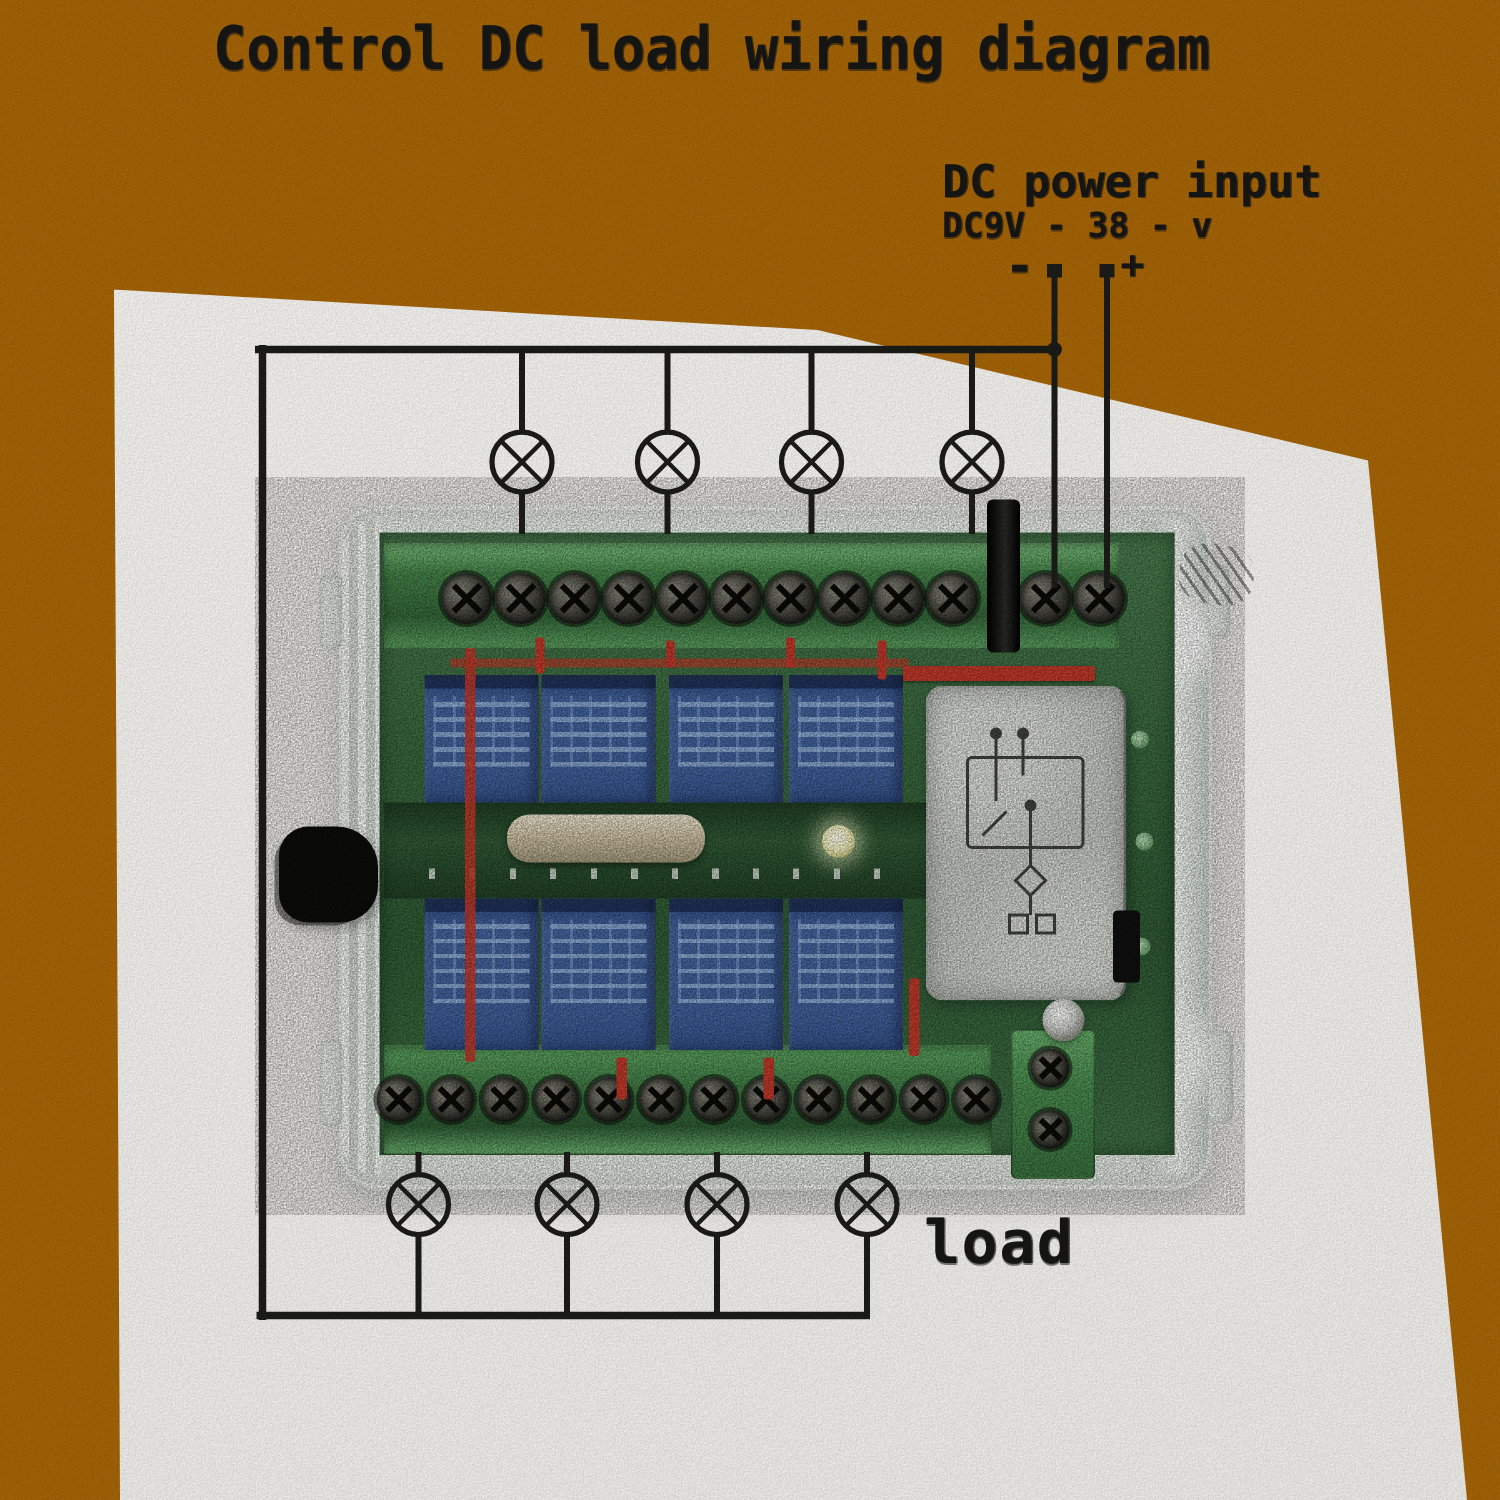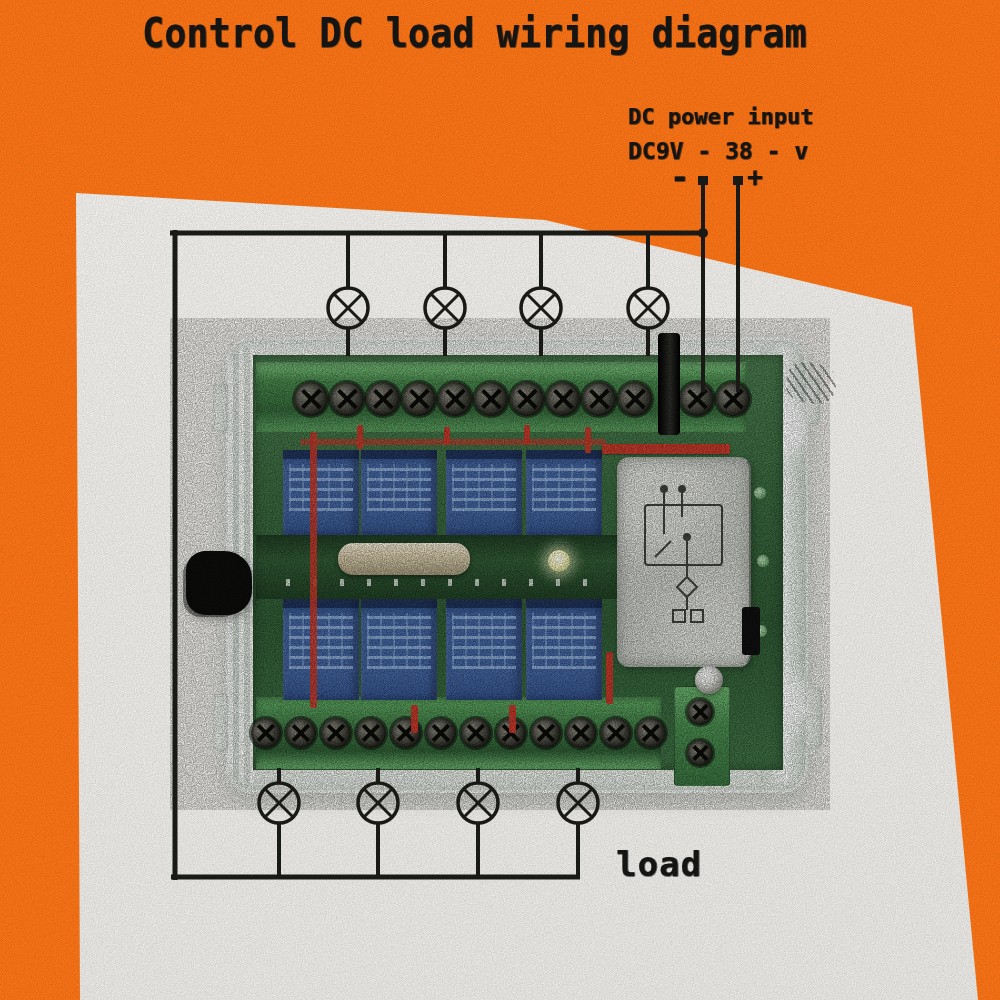--- a/index.html
+++ b/index.html
@@ -1,30 +1,30 @@
 <!DOCTYPE html>
 <html><head>
 <meta charset="utf-8">
 <style>
   html,body{margin:0;padding:0;background:#fff;}
-  .canvas{position:relative;width:1000px;height:1000px;background:#f97316;overflow:hidden;
+  .canvas{position:relative;width:1000px;height:1000px;background:#a16207;overflow:hidden;
           font-family:"DejaVu Sans Mono",monospace;color:#161614;}
   
   .backdrop{position:absolute;inset:0;z-index:1;
     background:linear-gradient(165deg,#f1f0ec 0%,#ebeae6 45%,#e8e7e3 100%);
     clip-path:polygon(76px 193px,545px 220px,912px 307px,978px 1000px,80px 1000px);}
   
   .px{position:absolute;z-index:10;font-weight:bold;white-space:pre;
       text-shadow:1px 0 0 rgba(25,25,25,.55),0 1px 0 rgba(25,25,25,.4),1px 1px 0 rgba(25,25,25,.3);}
   .title{left:142px;top:10px;font-size:40px;transform:scaleX(.92);transform-origin:left top;}
-  .dc-label{left:628px;top:104px;font-size:22px;}
+  .dc-label{left:628px;top:104px;font-size:30px;}
   .volt-label{left:628px;top:138px;font-size:23px;}
   .minus-label{left:670px;top:158px;font-size:32px;}
   .plus-label{left:747px;top:162px;font-size:26px;}
-  .load-label{left:616px;top:844px;font-size:34px;letter-spacing:1px;}
+  .load-label{left:616px;top:806px;font-size:40px;letter-spacing:1px;}
   
   #wires-svg{position:absolute;inset:0;z-index:9;pointer-events:none;}
   
   .board{position:absolute;left:226px;top:337px;width:582px;height:456px;z-index:5;}
   .board > *{position:absolute;}
   .case{inset:0;border-radius:26px;
     background:linear-gradient(180deg,#eef1ec,#e0e6df 30%,#dce3dc 70%,#e7ebe5);
     box-shadow:0 8px 18px rgba(60,70,60,.18),inset 0 0 0 3px rgba(255,255,255,.5),inset 0 0 18px rgba(90,110,95,.28);}
   .wall-left{left:2px;top:10px;width:26px;height:436px;border-radius:22px 0 0 22px;
     background:repeating-linear-gradient(90deg,rgba(255,255,255,.65) 0 5px,rgba(190,200,190,.35) 5px 11px);}

